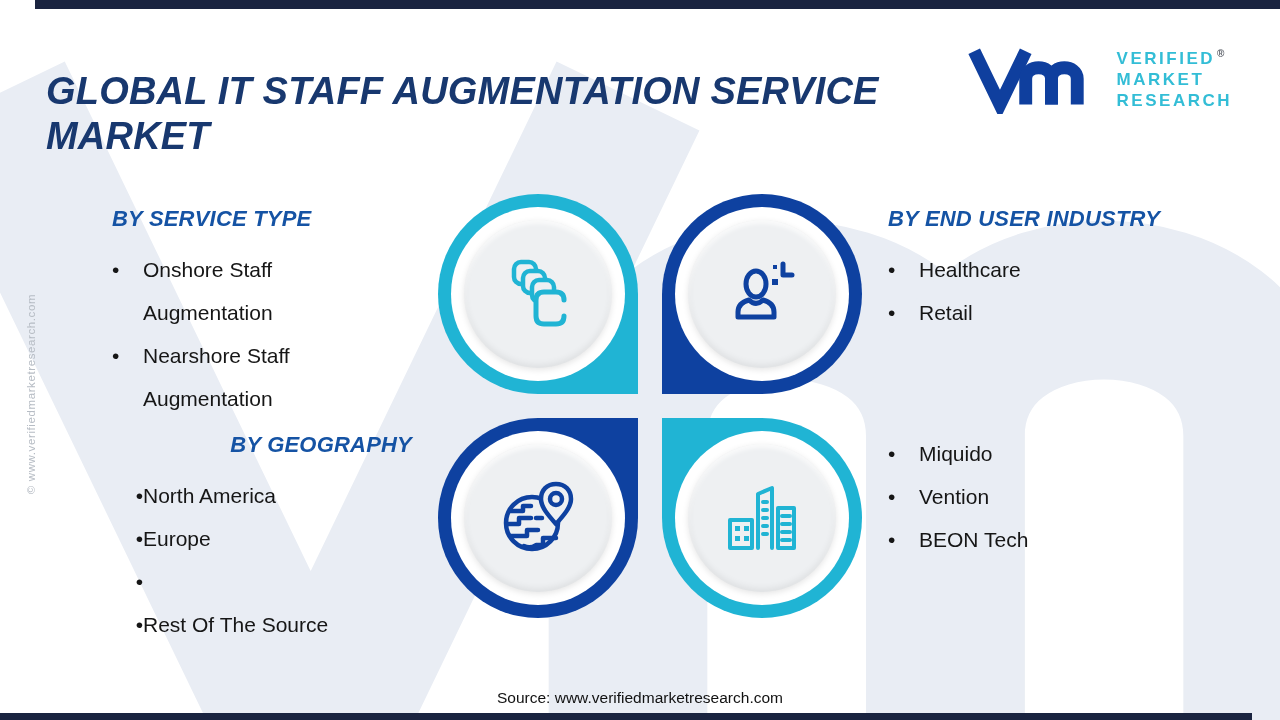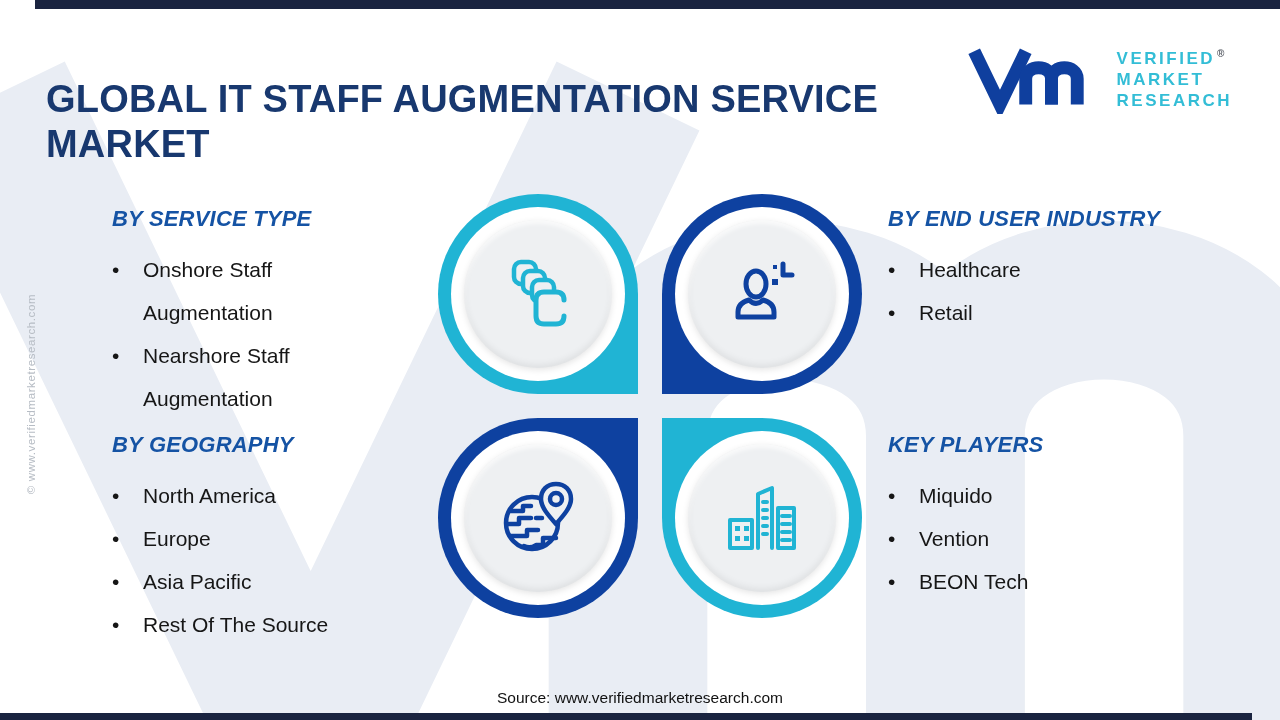--- a/index.html
+++ b/index.html
@@ -6,38 +6,38 @@
   .canvas {
     position:relative; width:1280px; height:720px; background:#ffffff;
     overflow:hidden; font-family:"Liberation Sans", sans-serif;
   }
   
   .watermark { position:absolute; left:-120px; top:-40px; z-index:0; }
   
   .top-bar { position:absolute; top:0; left:35px; right:0; height:9px; background:#1a2440; z-index:3; }
   .bottom-bar { position:absolute; bottom:0; left:0; right:28px; height:7px; background:#1a2440; z-index:3; }
   
-  .title { position:absolute; left:46px; top:52px; z-index:2; color:#18386f;
-           font-size:38px; font-weight:bold; line-height:45px; letter-spacing:0.2px; }
+  .title { position:absolute; left:46px; top:44px; z-index:2; color:#18386f;
+           font-size:38px; font-weight:bold; line-height:45px; letter-spacing:0.2px;font-style:italic; }
   .subtitle { position:absolute; left:46px; top:140px; z-index:2; color:#1c57a8;
               font-size:29px; font-weight:bold; }
   
   .logo { position:absolute; right:48px; top:40px; z-index:2; display:flex; align-items:flex-start; gap:14px; }
   .logo-mark { width:138px; height:74px; }
   .logo-text { color:#33bdd6; font-weight:bold; font-size:17px; letter-spacing:2.5px; line-height:21px; padding-top:3px; }
   .reg { font-size:10px; vertical-align:super; color:#555a63; letter-spacing:0; margin-left:2px; }
   
   .section { position:absolute; z-index:2; }
   .section h3 { margin:0 0 16px 0; font-size:22px; font-weight:bold; color:#1553a4; letter-spacing:0.2px;font-style:italic; }
   .section ul { list-style:none; margin:0; padding:0; font-size:21px; color:#161616; }
   .section li { display:flex; line-height:43px; }
   .bullet { width:31px; flex:0 0 31px; color:#161616; }
   #sec-service   { left:112px; top:206px; width:250px; }
   #sec-enduser   { left:888px; top:206px; width:330px; }
-  #sec-geo       { left:112px; top:432px; width:300px; }
+  #sec-geo       { left:112px; top:432px; width:300px;text-align:right; }
   #sec-players   { left:888px; top:432px; width:330px; }
   
   .pinwheel { position:absolute; left:438px; top:194px; width:424px; height:424px; z-index:1;
               display:grid; grid-template-columns:200px 200px; grid-template-rows:200px 200px; gap:24px; }
   .pod { display:flex; align-items:center; justify-content:center; }
   .pod-teal { background:#20b4d4; }
   .pod-navy { background:#0e41a0; }
   .pod-tl { border-radius:50% 50% 0 50%; }
   .pod-tr { border-radius:50% 50% 50% 0; }
   .pod-bl { border-radius:50% 0 50% 50%; }
@@ -123,31 +123,29 @@
       <li>
           <span class="bullet">•</span>
           <span class="item-text">North America</span>
         </li>
       <li>
           <span class="bullet">•</span>
           <span class="item-text">Europe</span>
         </li>
       <li>
           <span class="bullet">•</span>
-          <span class="item-text">Asia Pacific</span>
         </li>
       <li>
           <span class="bullet">•</span>
           <span class="item-text">Rest Of The Source</span>
         </li>
     </ul>
   </section>
 
   <section class="section" id="sec-players">
-    <h3>KEY PLAYERS</h3>
     <ul>
       <li>
           <span class="bullet">•</span>
           <span class="item-text">Miquido</span>
         </li>
       <li>
           <span class="bullet">•</span>
           <span class="item-text">Vention</span>
         </li>
       <li>

